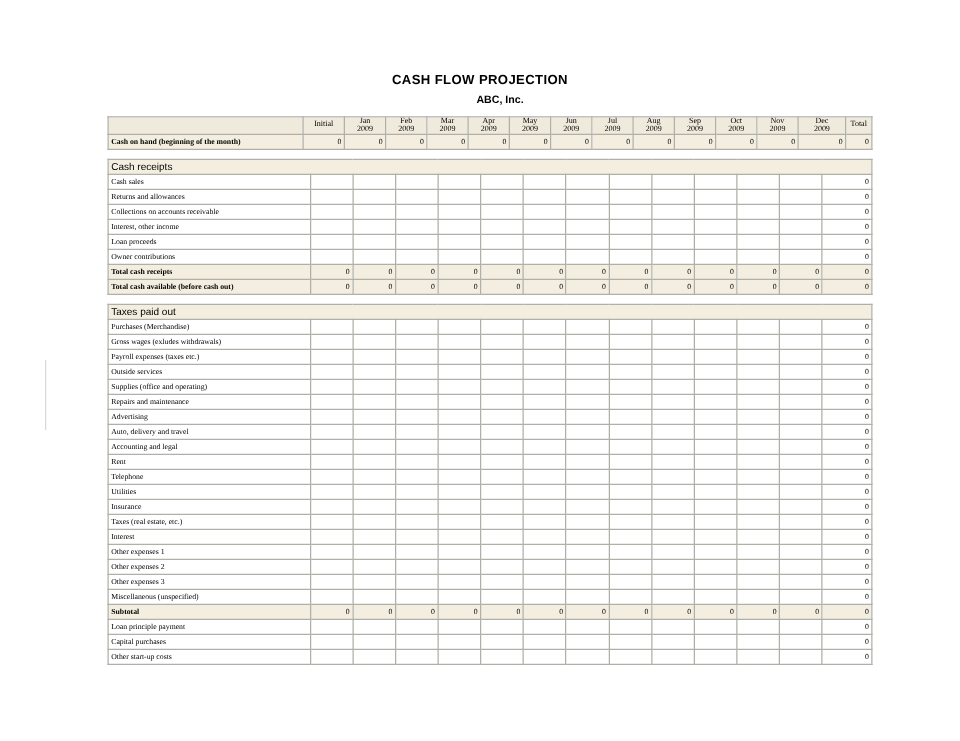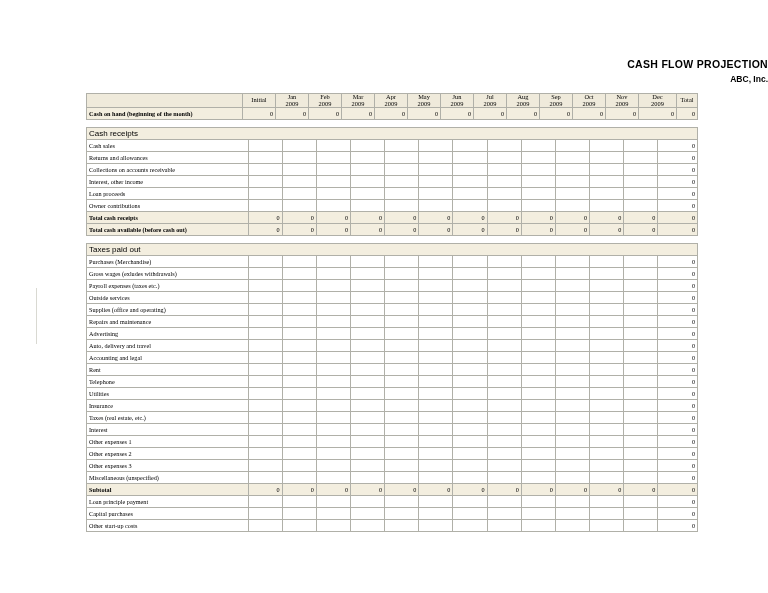--- a/index.html
+++ b/index.html
@@ -14,21 +14,21 @@
     color: #000;
     overflow: hidden;
   }
   #page {
     position: relative;
     width: 768px;
     height: 593px;
     background: #fff;
   }
   .titles {
-    text-align: right;
+    text-align: center;
     padding-top: 58px;
   }
   .doc-title {
     font-family: "Liberation Sans", sans-serif;
     font-size: 10.5px;
     font-weight: bold;
     letter-spacing: 0.3px;
   }
   .doc-subtitle {
     font-family: "Liberation Sans", sans-serif;

